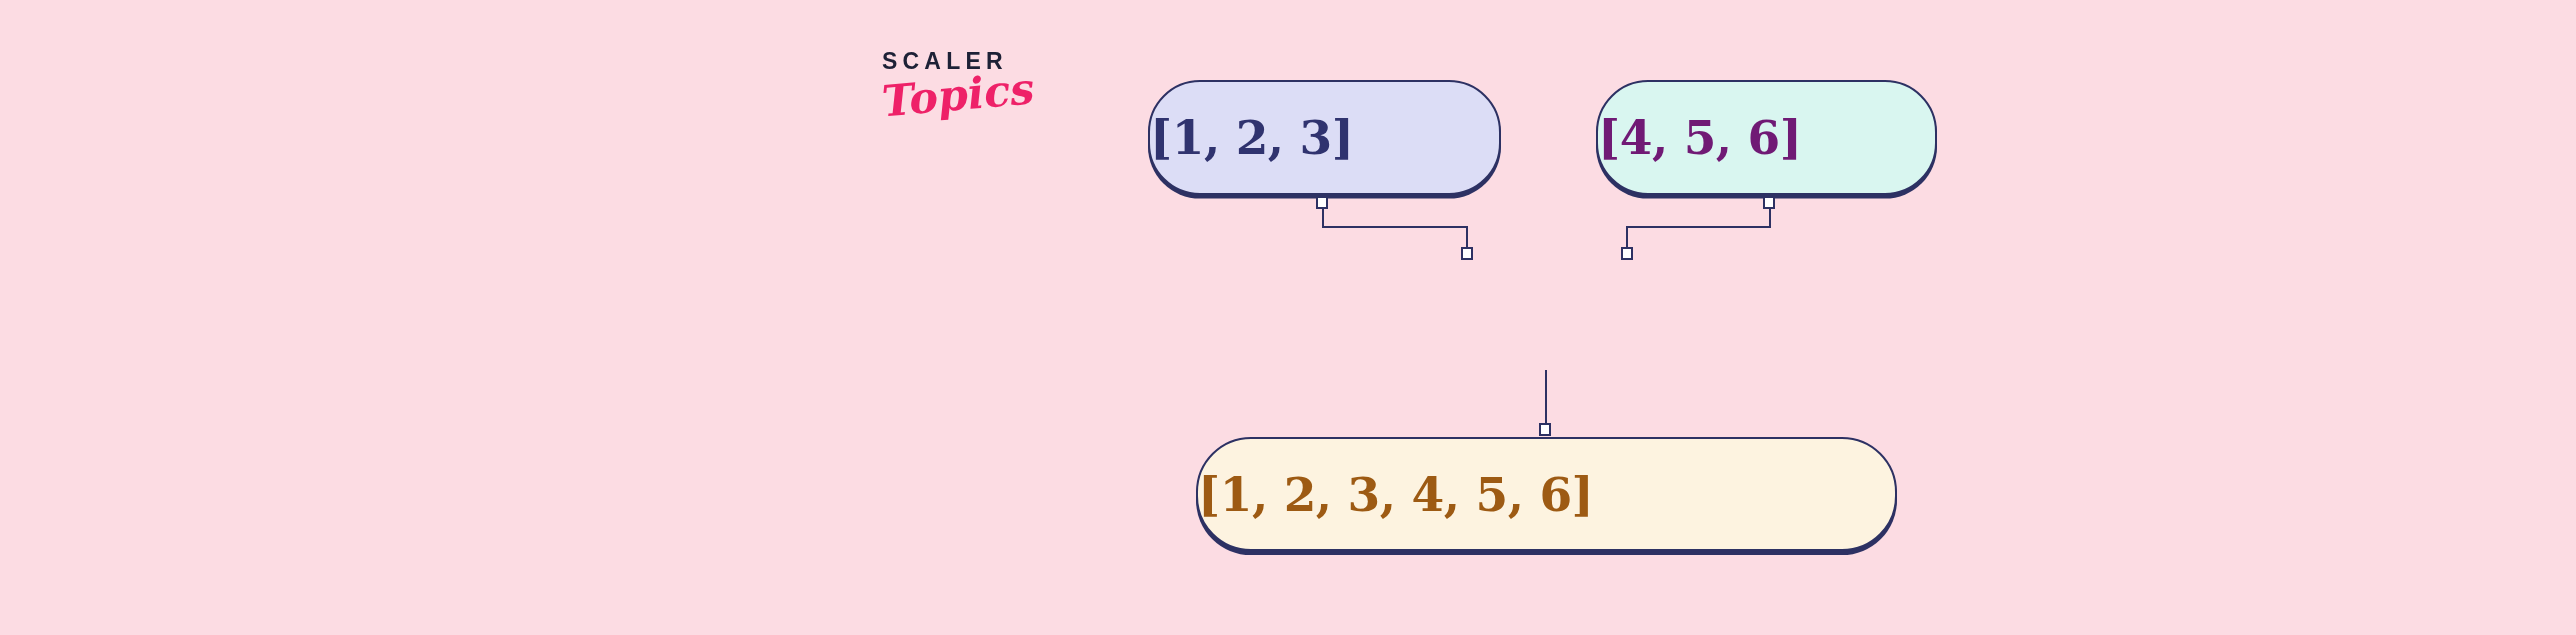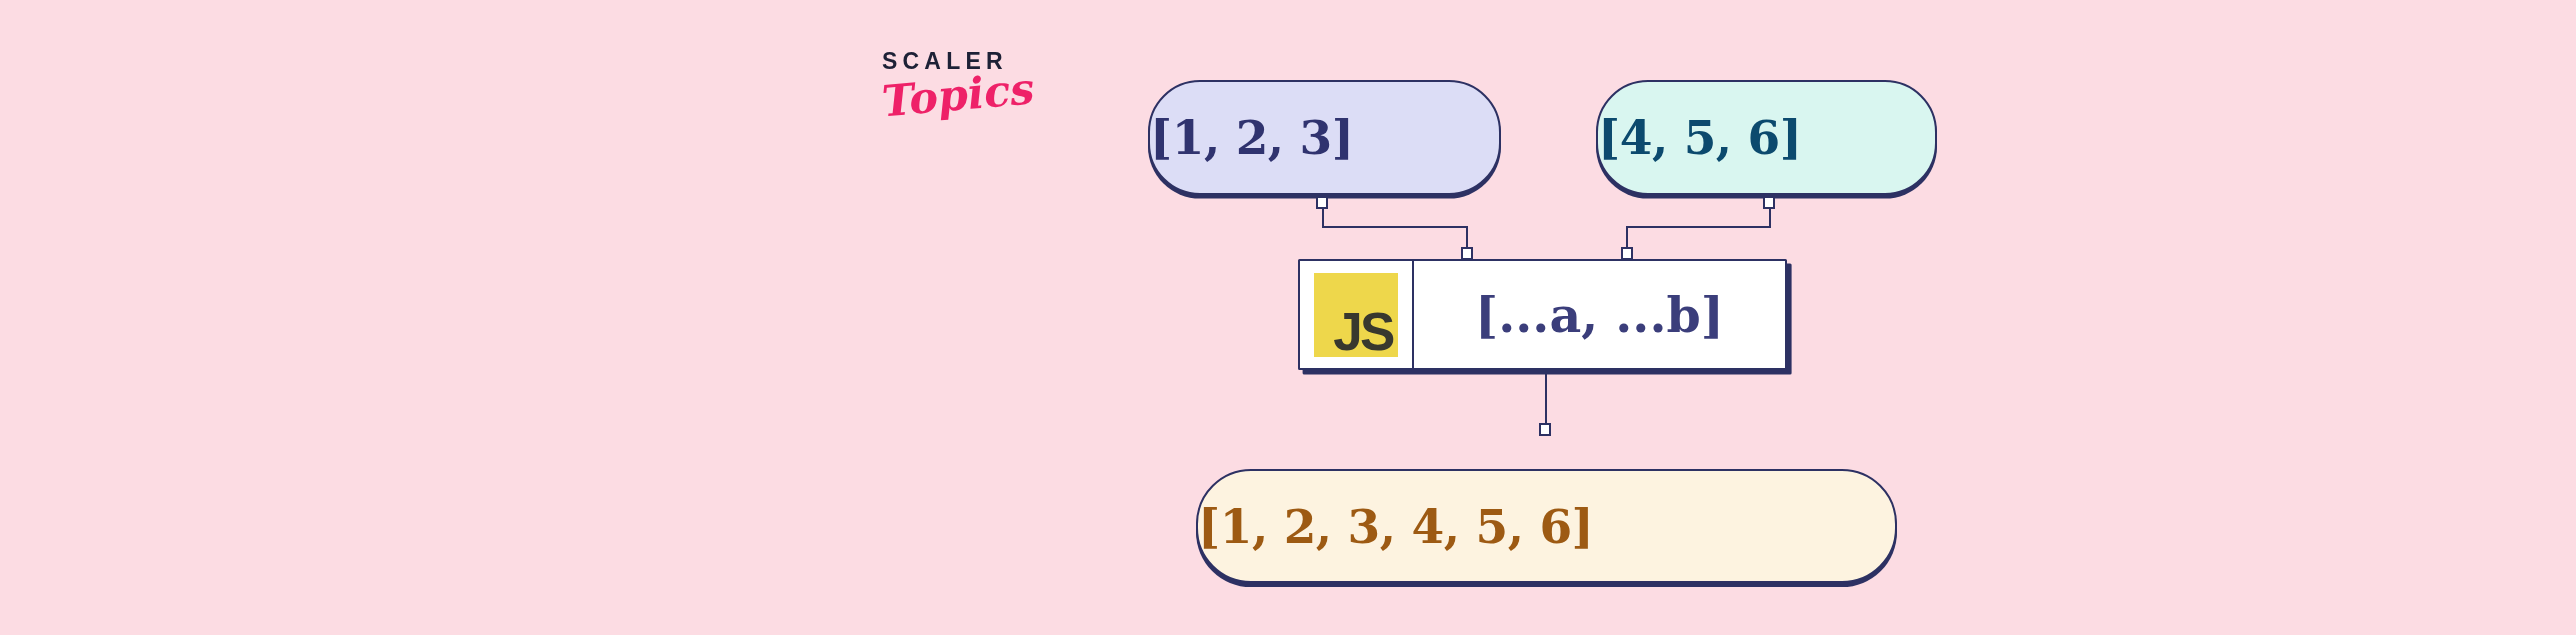--- a/index.html
+++ b/index.html
@@ -55,31 +55,30 @@
     border-radius: 52px;
     background: #dcddf6;
     color: #30336f;
     box-shadow: 0 3.6px 0 #2d3163;
   }
   .pill-b {
     left: 1596px; top: 80px;
     width: 337px; height: 111px;
     border-radius: 52px;
     background: #d9f6f0;
-    color: #0c4a6e;
+    color: #701a75;
     box-shadow: 0 3.6px 0 #2d3163;
   }
   .pill-result {
     left: 1196px; top: 437px;
     width: 697px; height: 110px;
     border-radius: 55px;
     background: #fdf3e0;
     color: #9d5a13;
     box-shadow: 0 4.1px 0 #2d3163;
-    margin-top: 32px;
   }
 
   
   .js-box {
     position: absolute;
     left: 1298px; top: 259px;
     width: 485px; height: 107px;
     background: #ffffff;
     border: 2.6px solid #2d3163;
     border-radius: 1.5px;
@@ -156,30 +155,20 @@
   <div class="line" style="left:1466px; top:226px; width:2.1px;  height:23px;"></div>
   <div class="conn-sq" style="left:1316px; top:196px;"></div>
   <div class="conn-sq" style="left:1461px; top:247px;"></div>
 
   <div class="line" style="left:1769px; top:208px; width:2.1px;  height:19.6px;"></div>
   <div class="line" style="left:1626px; top:226px; width:145px; height:2.1px;"></div>
   <div class="line" style="left:1626px; top:226px; width:2.1px;  height:23px;"></div>
   <div class="conn-sq" style="left:1763px; top:196px;"></div>
   <div class="conn-sq" style="left:1621px; top:247px;"></div>
 
-  <div class="js-box">
-    <div class="js-cell">
-      <div class="js-badge">
-        <span class="js-letters">JS</span>
-      </div>
-    </div>
-    <div class="expr-cell">
-      <span>[...a, ...b]</span>
-    </div>
-  </div>
 
   <div class="line" style="left:1545px; top:370px; width:2.1px; height:54px;"></div>
   <div class="conn-sq" style="left:1539px; top:423px;"></div>
 
   <div class="pill pill-result">
     <span>[1, 2, 3, 4, 5, 6]</span>
   </div>
 
 </div>
 

